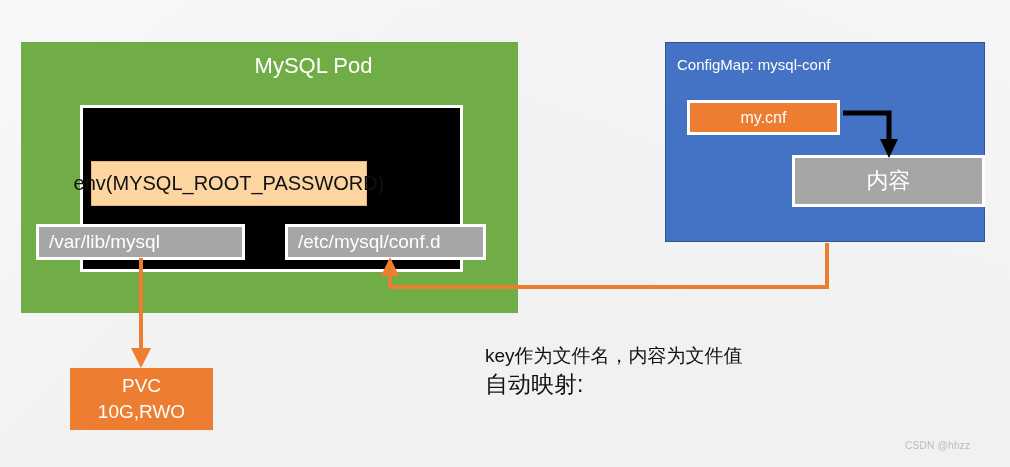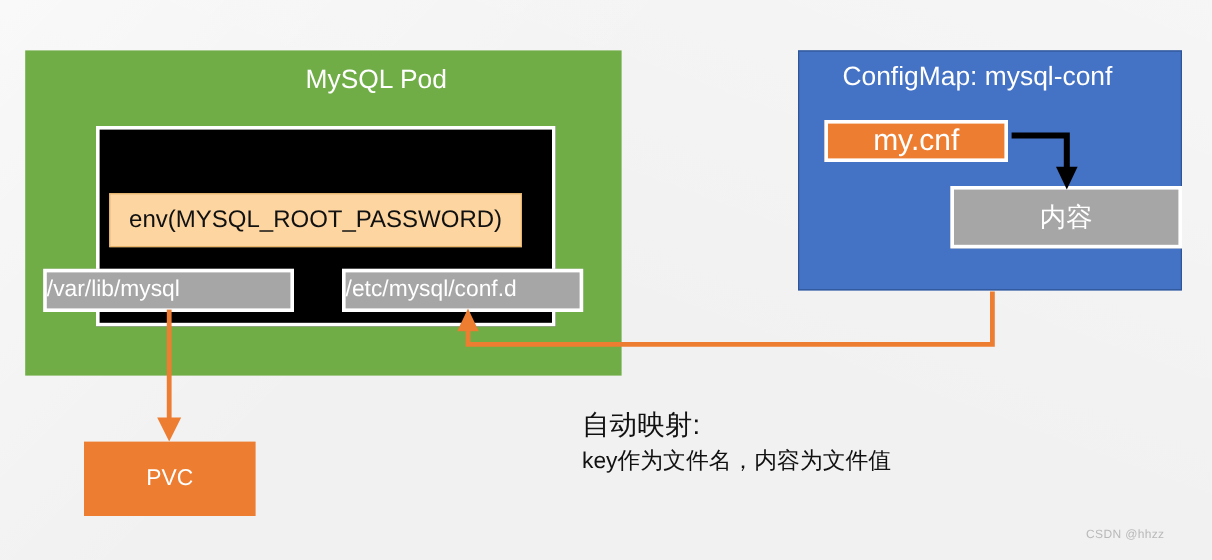--- a/index.html
+++ b/index.html
@@ -49,57 +49,58 @@
     background: #000000;
     border: 3px solid #ffffff;
   }
   #container-title {
     left: 80px; top: 115px; width: 383px; height: 30px;
     color: #ffffff; font-size: 21px;
   }
 
   
   #env-box {
-    left: 91px; top: 161px; width: 344px; height: 45px;
+    left: 91px; top: 161px; width: 276px; height: 45px;
     background: #fcd5a0;
     border: 1px solid #e8b56a;
   }
   #env-box span {
     color: #111111; font-size: 20px;
   }
 
   
   .mount {
     background: #a6a6a6;
     border: 3px solid #ffffff;
     color: #ffffff;
     font-size: 19px;
     justify-content: flex-start;
+    padding-left: 10px;
   }
   #mount-data { left: 36px; top: 224px; width: 209px; height: 36px; }
   #mount-conf { left: 285px; top: 224px; width: 201px; height: 36px; }
 
   
   #configmap {
     left: 665px; top: 42px; width: 320px; height: 200px;
     background: #4472c4;
     border: 1px solid #2f5597;
   }
   #configmap-title {
-    left: 702px; top: 48px; width: 300px; height: 32px;
-    color: #ffffff; font-size: 22px;
+    left: 677px; top: 48px; width: 300px; height: 32px;
+    color: #ffffff; font-size: 15px;
     justify-content: flex-start;
   }
 
   
   #mycnf {
     left: 687px; top: 100px; width: 153px; height: 35px;
     background: #ed7d31;
     border: 3px solid #ffffff;
-    color: #ffffff; font-size: 25px;
+    color: #ffffff; font-size: 16px;
   }
 
   
   #neirong {
     left: 792px; top: 155px; width: 193px; height: 52px;
     background: #a6a6a6;
     border: 3px solid #ffffff;
     color: #ffffff; font-size: 22px;
   }
 
@@ -154,25 +155,26 @@
   <div class="lbl mount" id="mount-data">/var/lib/mysql</div>
   <div class="lbl mount" id="mount-conf">/etc/mysql/conf.d</div>
 
   <div class="box" id="configmap"></div>
   <div class="lbl" id="configmap-title">ConfigMap:  mysql-conf</div>
   <div class="lbl" id="mycnf">my.cnf</div>
   <div class="lbl" id="neirong">内容</div>
 
   <div class="lbl" id="pvc">
     <div>PVC</div>
+    <div>10G,RWO</div>
   </div>
 
   <div id="note">
+    <div id="note-body">key作为文件名，内容为文件值</div>
     <div id="note-title">自动映射:</div>
-    <div id="note-body">key作为文件名，内容为文件值</div>
   </div>
 
   <svg id="wires" viewBox="0 0 1010 467" width="1010" height="467">
 
     <g>
       <path d="M 843 113 L 889 113 L 889 143" fill="none" stroke="#000000" stroke-width="5"></path>
       <path d="M 889 158 L 880 139 L 898 139 Z" fill="#000000"></path>
     </g>
 
     <g>

